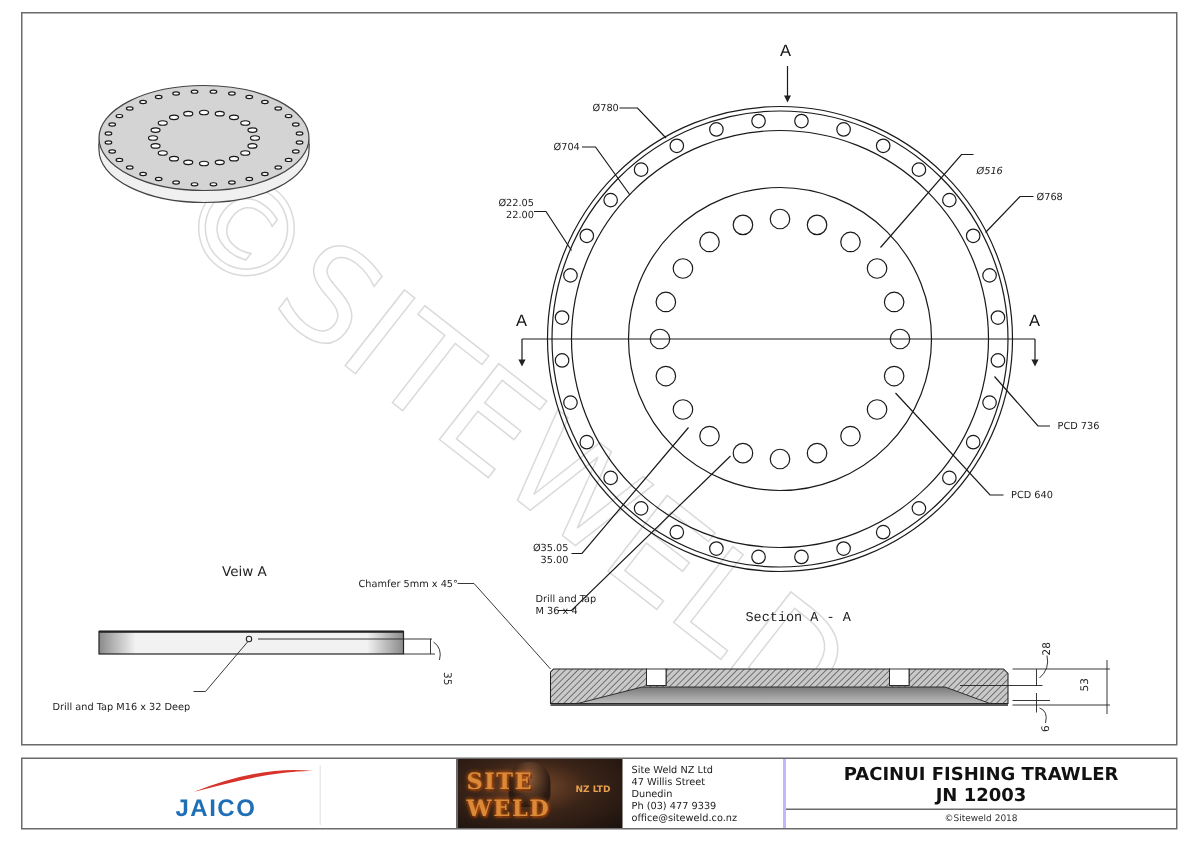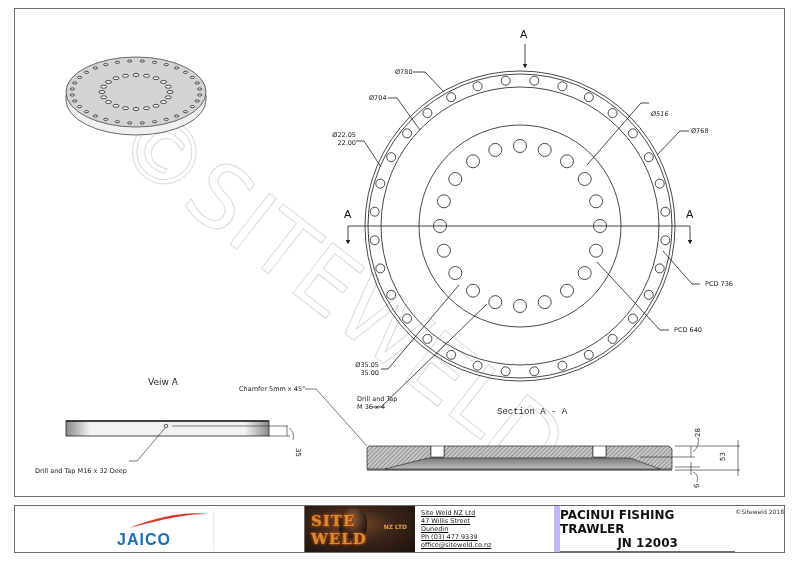--- a/index.html
+++ b/index.html
@@ -7,22 +7,22 @@
   #sheet { position:absolute; left:0; top:0; width:800px; height:565px; }
   .border-frame { position:absolute; left:14px; top:8px; width:771px; height:489px; border:1px solid #6b6b6b; box-sizing:border-box; }
   .lbl { position:absolute; font-size:6.5px; color:#222; line-height:8px; white-space:pre; }
   .lbl.r { text-align:right; }
   .sect-letter { position:absolute; font-size:11px; color:#111; font-family:"Liberation Sans", sans-serif; }
   .view-title { position:absolute; font-size:9px; color:#222; }
   
   .tb { position:absolute; left:14px; top:505px; width:771px; height:48px; border:1px solid #6b6b6b; box-sizing:border-box; display:flex; }
   .tb-cell { height:100%; box-sizing:border-box; position:relative; }
   .tb-client { width:290px; border-right:1px solid #6b6b6b; }
-  .tb-fab { width:255px; border-right:6px solid #c4b5fd; display:flex;text-decoration:underline; }
-  .tb-title { flex:1; display:flex; flex-direction:row; }
+  .tb-fab { width:219px; border-right:2px solid #c4b5fd; display:flex; }
+  .tb-title { flex:1; display:flex; flex-direction:column; }
   .fab-logo { width:110px; height:100%; background:radial-gradient(ellipse at 45% 40%, #7a4a2a 0%, #3b2418 45%, #1a120e 100%); position:relative; overflow:hidden; }
   .fab-logo-text { position:absolute; left:6px; bottom:4px; font-family:"DejaVu Serif", serif; font-weight:bold; font-size:15px; color:#d98a3a; letter-spacing:1px; text-shadow:0 0 3px #ff6a00, 1px 1px 0 #5a2a10; }
   .fab-logo-sub { position:absolute; right:8px; top:17px; font-size:6px; color:#e8a050; font-weight:bold; }
   .fab-figure { position:absolute; left:34px; top:2px; width:28px; height:30px; border-radius:45% 45% 30% 30%; background:radial-gradient(ellipse at 50% 35%, #8a5a3a, #2a1a12 70%); }
   .fab-info { padding:3px 0 0 6px; font-size:6.5px; line-height:8px; color:#222; }
   .tb-title-main { flex:1; border-bottom:1px solid #6b6b6b; display:flex; flex-direction:column; align-items:center; justify-content:center; font-family:"DejaVu Sans", sans-serif; font-weight:bold; font-size:12px; line-height:14px; color:#111; }
   .tb-title-copy { height:12px; font-size:6px; color:#333; text-align:center; line-height:12px; }
   .jaico-text { position:absolute; left:102px; bottom:3px; font-family:"Liberation Sans", sans-serif; font-weight:bold; font-size:16px; color:#1f6fb6; letter-spacing:1px; }
   .jaico-divider { position:absolute; left:198px; top:4px; width:1px; height:40px; background:#eaeaea; }
   svg text { font-family:"DejaVu Sans", sans-serif; }

